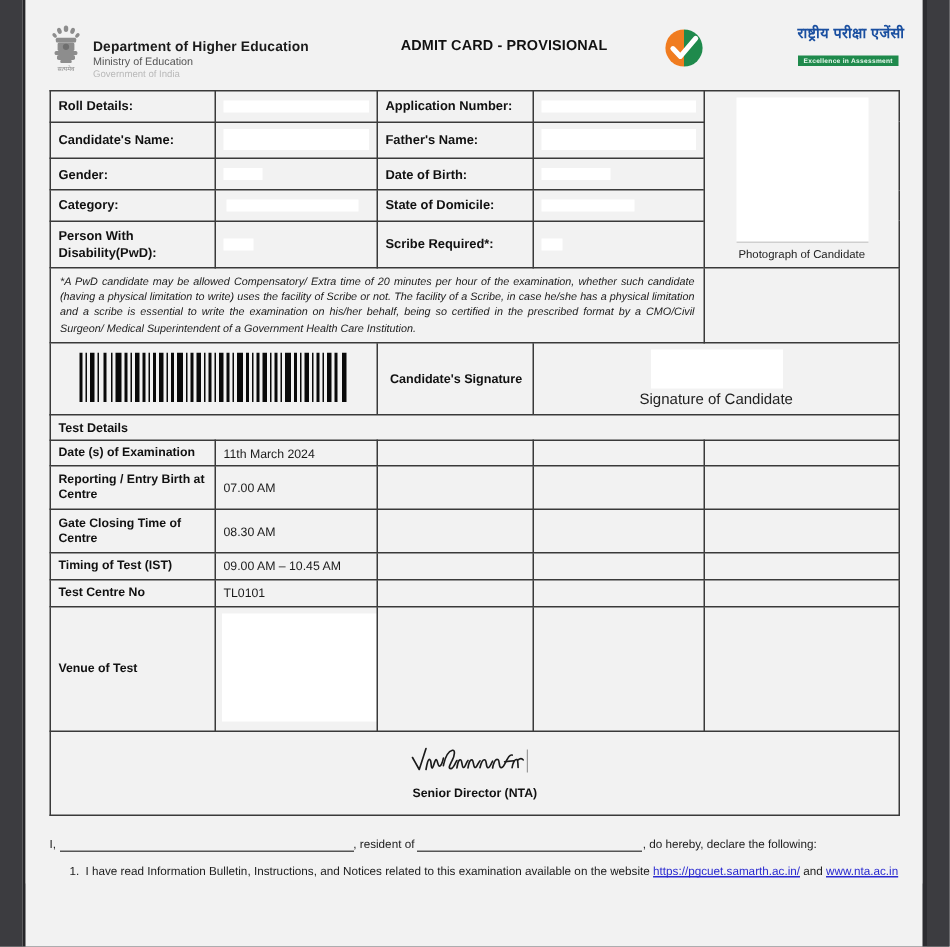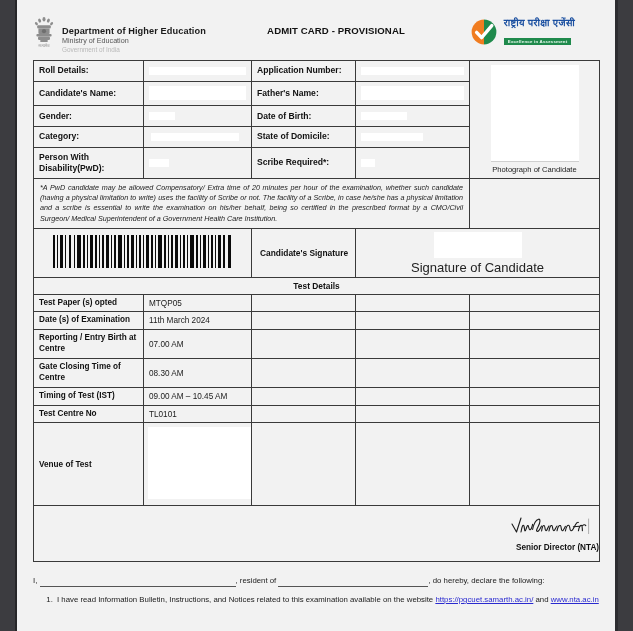--- a/index.html
+++ b/index.html
@@ -90,21 +90,21 @@
     font-size: 9.6px;
     font-weight: bold;
     color: #111;
     letter-spacing: .1px;
   }
   .hdr-right {
     display: flex;
     align-items: center;
     width: 160px;
     flex: 0 0 160px;
-    justify-content: center;
+    justify-content: space-between;
   }
   .nta-logo {
     width: 26px;
     height: 26px;
     flex: 0 0 26px;
     margin-right: 7px;
   }
   .nta-text { line-height: 1.2; }
   .nta-hi {
     font-size: 9.6px;
@@ -200,30 +200,30 @@
     padding-left: 8px;
   }
   td.sig-box-cell { text-align: center; padding: 3px 6px 2px 6px; }
   .sig-box {
     width: 88px;
     height: 26px;
     background: #ffffff;
     margin: 0 auto 2px auto;
   }
   .sig-cap {
-    font-size: 13px;
+    font-size: 10px;
     color: #222;
     text-align: center;
     white-space: nowrap;
   }
 
   
   .td-head {
     background: #c9c9c9;
-    text-align: center;
+    text-align: left;
     font-weight: bold;
     font-size: 9.4px;
     padding: 3px 0;
     color: #111;
     margin-top: 28px;
   }
   td.td-lbl {
     font-weight: bold;
     font-size: 8.2px;
     line-height: 1.3;
@@ -236,21 +236,21 @@
   }
   td.venue-lbl { font-weight: bold; font-size: 8.2px; }
   td.venue-val { padding: 2px 2px 2px 4px; vertical-align: top; }
   .venue-redact {
     width: 112px;
     height: 72px;
     background: #ffffff;
     margin: 2px 0 0 0;
   }
   td.signblock {
-    text-align: right;
+    text-align: center;
     padding: 5px 0 6px 0;
     height: 44px;
   }
   .sd-sign {
     height: 24px;
     margin: 0 auto 2px auto;
     width: 90px;
   }
   .sd-cap {
     font-size: 8.2px;
@@ -475,27 +475,20 @@
       <col style="width:104px">
           <col style="width:114px">
       <col style="width:130px">
     </colgroup>
     <tbody>
       <tr>
         <td class="td-head" colspan="5">Test Details</td>
       </tr>
 
       <tr>
-        <td class="td-lbl">Test Paper (s) opted</td>
-        <td class="td-val">MTQP05</td>
-        <td></td>
-        <td></td>
-        <td></td>
-      </tr>
-      <tr>
         <td class="td-lbl">Date (s) of Examination</td>
         <td class="td-val">11th March 2024</td>
         <td></td>
         <td></td>
         <td></td>
       </tr>
       <tr>
         <td class="td-lbl" style="height:22px">Reporting / Entry Birth at Centre</td>
         <td class="td-val">07.00 AM</td>
         <td></td>

